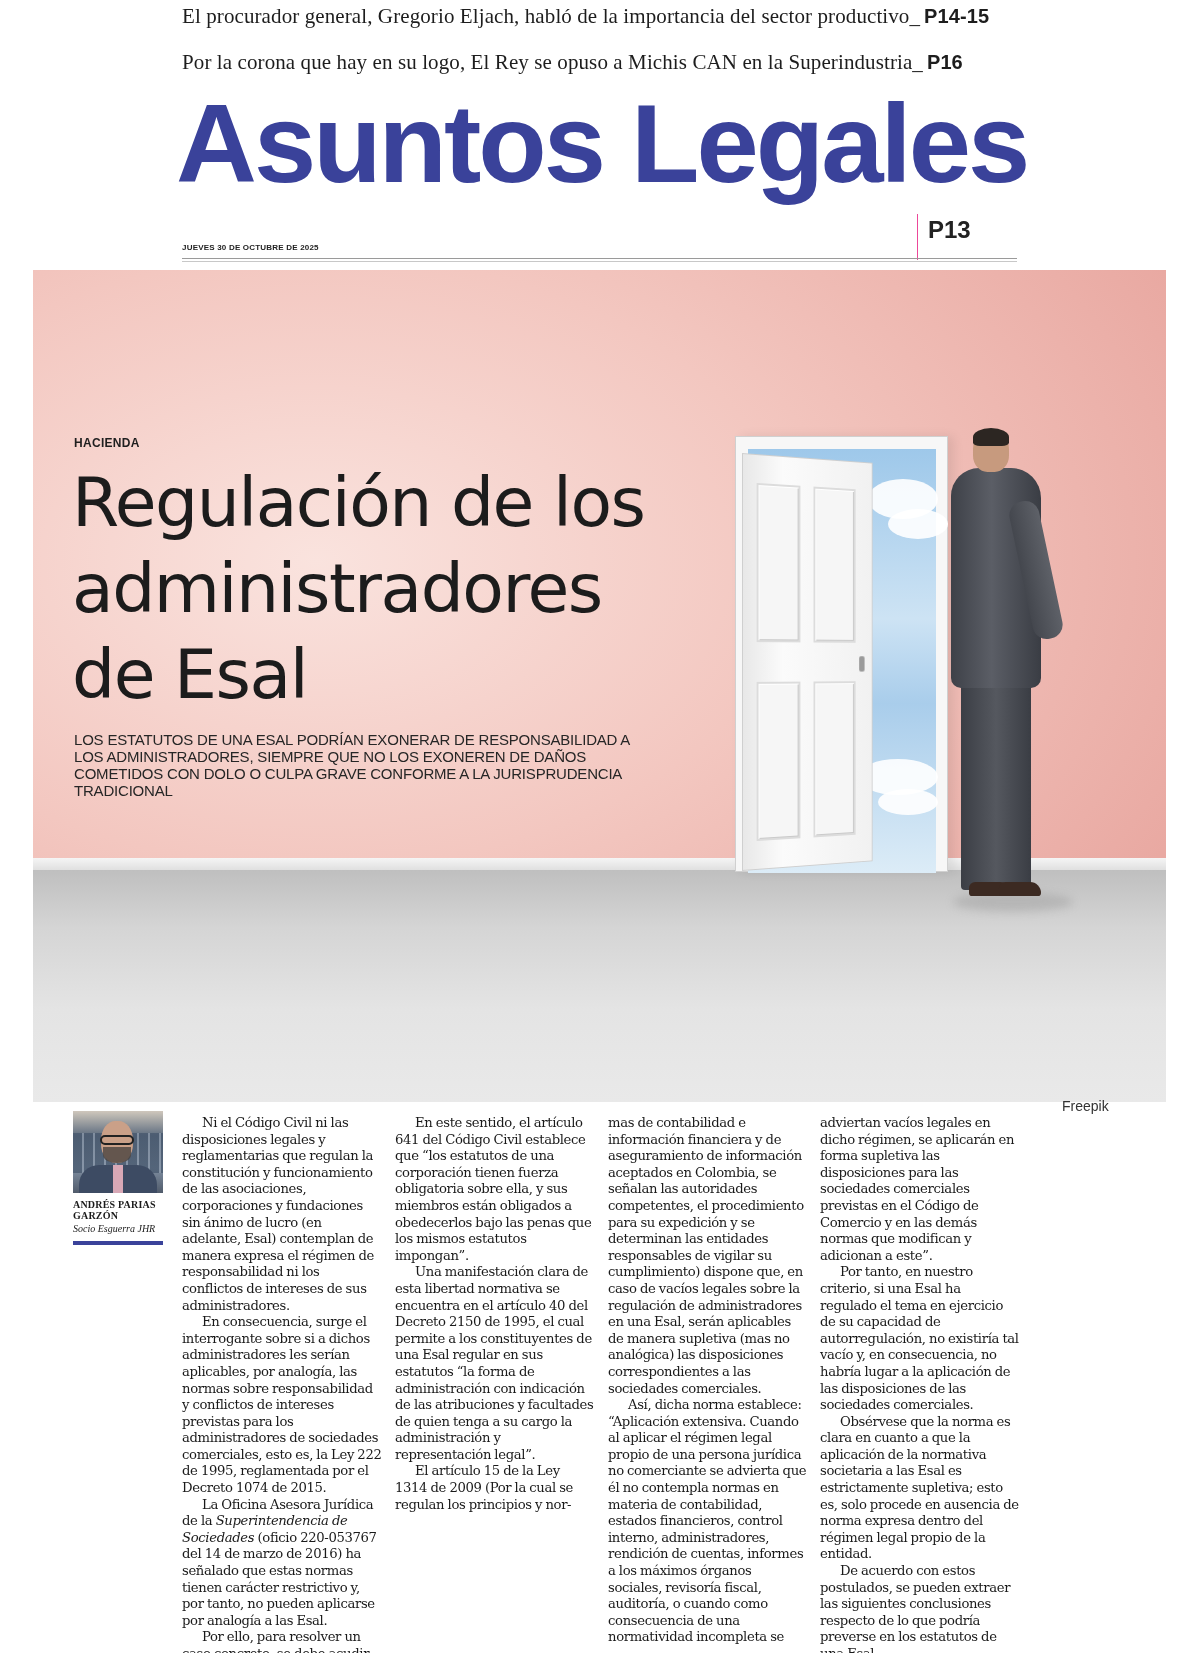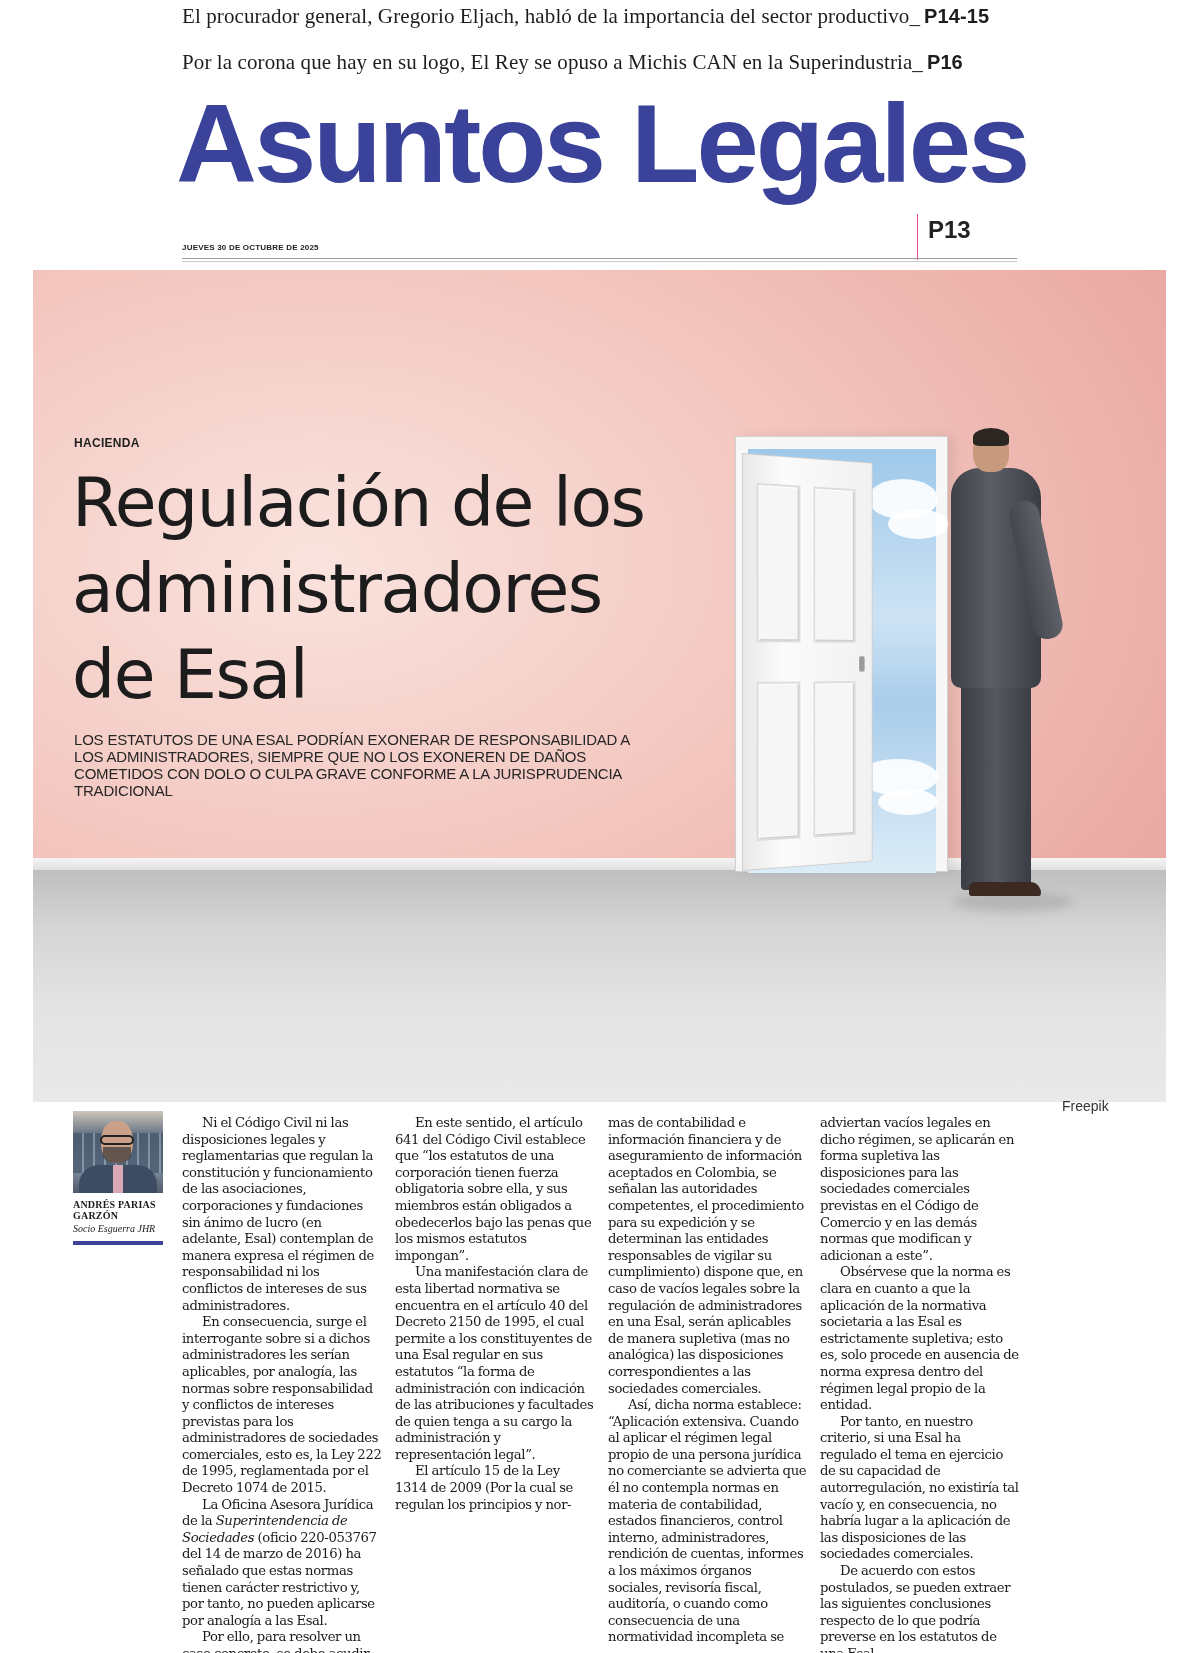--- a/index.html
+++ b/index.html
@@ -237,17 +237,17 @@
   <p>El artículo 15 de la Ley 1314 de 2009 (Por la cual se regulan los principios y nor-</p>
 </div>
 
 <div class="col" id="col3">
   <p class="cont">mas de contabilidad e información financiera y de aseguramiento de información aceptados en Colombia, se señalan las autoridades competentes, el procedimiento para su expedición y se determinan las entidades responsables de vigilar su cumplimiento) dispone que, en caso de vacíos legales sobre la regulación de administradores en una Esal, serán aplicables de manera supletiva (mas no analógica) las disposiciones correspondientes a las sociedades comerciales.</p>
   <p>Así, dicha norma establece: “Aplicación extensiva. Cuando al aplicar el régimen legal propio de una persona jurídica no comerciante se advierta que él no contempla normas en materia de contabilidad, estados financieros, control interno, administradores, rendición de cuentas, informes a los máximos órganos sociales, revisoría fiscal, auditoría, o cuando como consecuencia de una normatividad incompleta se</p>
 </div>
 
 <div class="col" id="col4">
   <p class="cont">adviertan vacíos legales en dicho régimen, se aplicarán en forma supletiva las disposiciones para las sociedades comerciales previstas en el Código de Comercio y en las demás normas que modifican y adicionan a este”.</p>
+  <p>Por tanto, en nuestro criterio, si una Esal ha regulado el tema en ejercicio de su capacidad de autorregulación, no existiría tal vacío y, en consecuencia, no habría lugar a la aplicación de las disposiciones de las sociedades comerciales.</p>
   <p>Obsérvese que la norma es clara en cuanto a que la aplicación de la normativa societaria a las Esal es estrictamente supletiva; esto es, solo procede en ausencia de norma expresa dentro del régimen legal propio de la entidad.</p>
-  <p>Por tanto, en nuestro criterio, si una Esal ha regulado el tema en ejercicio de su capacidad de autorregulación, no existiría tal vacío y, en consecuencia, no habría lugar a la aplicación de las disposiciones de las sociedades comerciales.</p>
   <p>De acuerdo con estos postulados, se pueden extraer las siguientes conclusiones respecto de lo que podría preverse en los estatutos de una Esal.</p>
 
 </div>
 
 </body></html>

